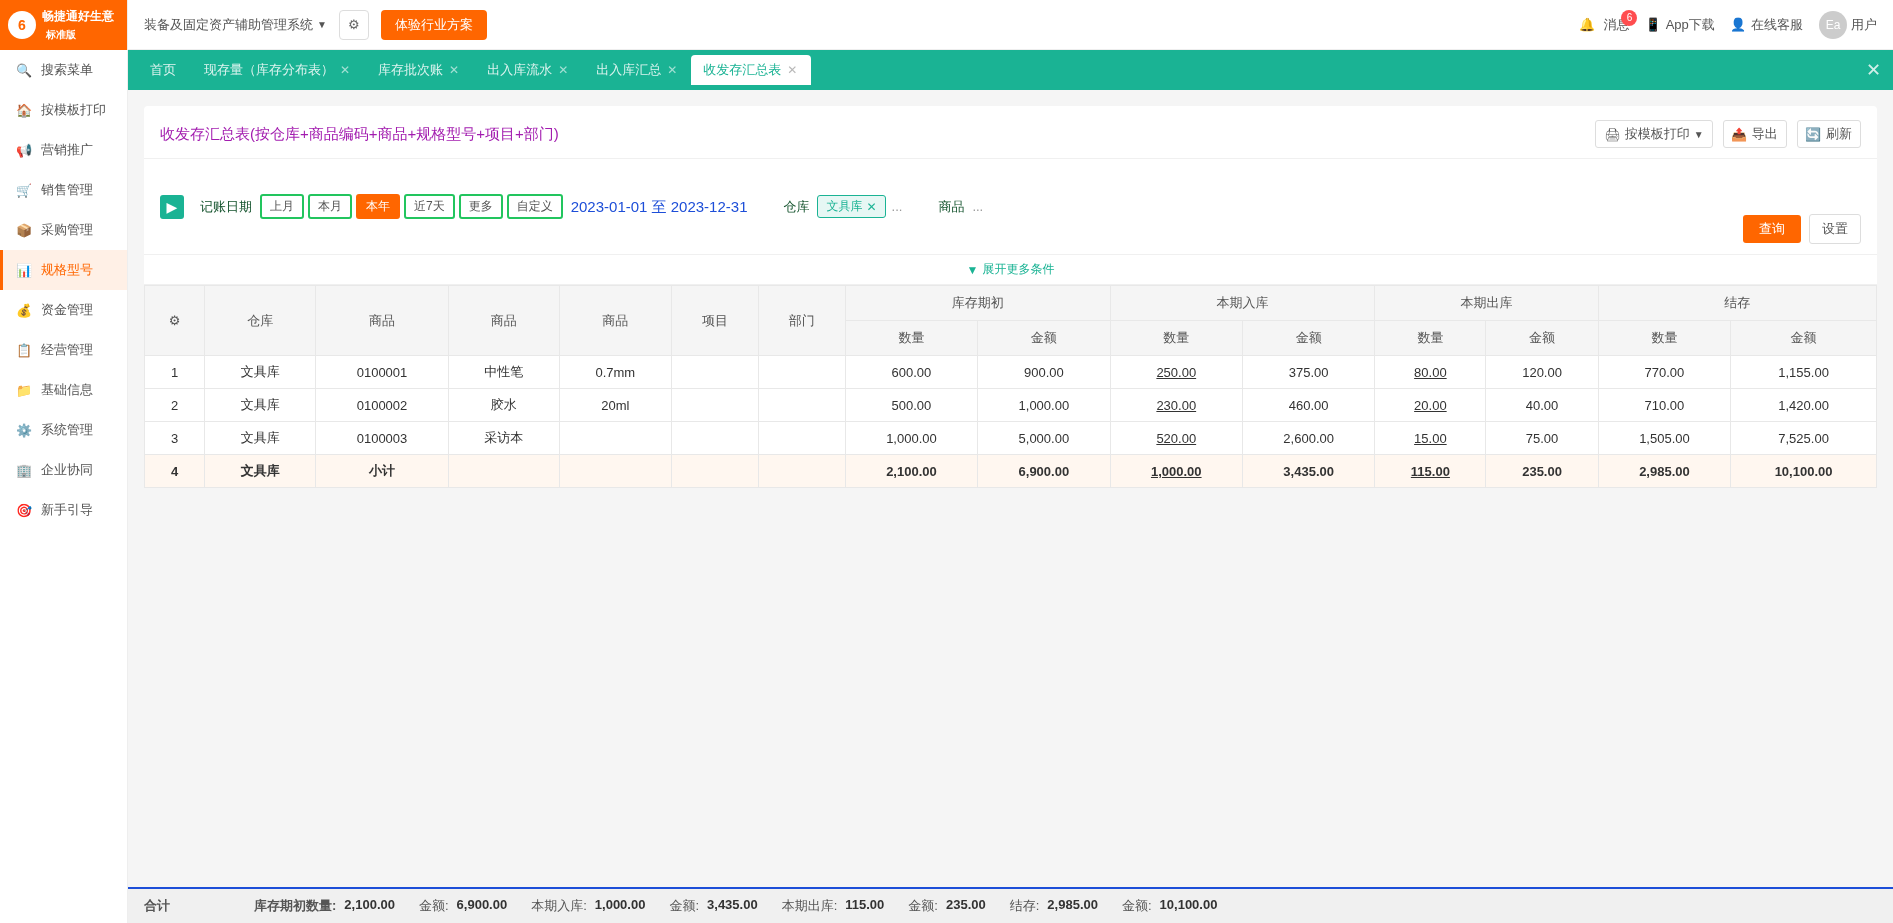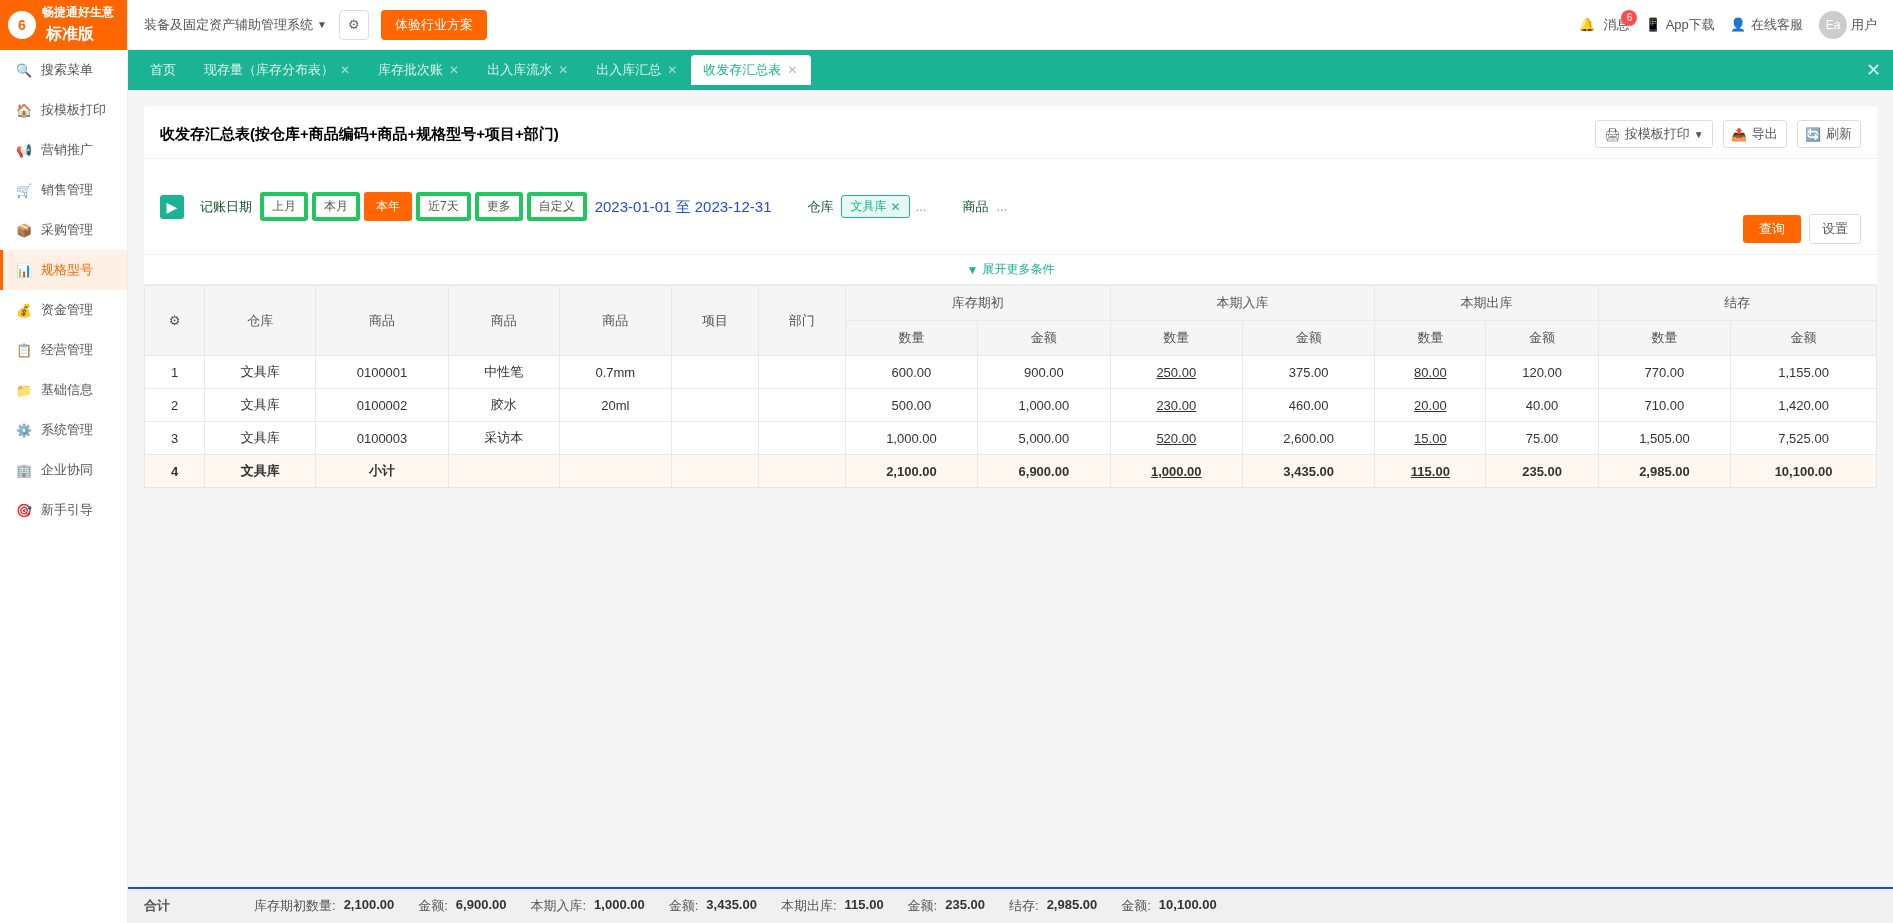--- a/index.html
+++ b/index.html
@@ -2,21 +2,21 @@
 <html><head>
   <meta charset="utf-8">
   <style>
     * { box-sizing: border-box; margin: 0; padding: 0; }
     body { font-family: "Microsoft YaHei", "PingFang SC", sans-serif; font-size: 13px; background: #f5f5f5; color: #333; display: flex; height: 923px; overflow: hidden; }
 
     
     .sidebar { width: 128px; background: #fff; display: flex; flex-direction: column; border-right: 1px solid #eee; flex-shrink: 0; }
     .sidebar-logo { background: #ff6600; padding: 10px 8px; display: flex; align-items: center; gap: 6px; color: #fff; font-size: 13px; font-weight: bold; height: 50px; }
     .sidebar-logo .logo-icon { width: 28px; height: 28px; background: #fff; border-radius: 50%; display: flex; align-items: center; justify-content: center; color: #ff6600; font-weight: bold; font-size: 14px; flex-shrink: 0; }
-    .sidebar-tag { background: #ff6600; color: #fff; font-size: 16px; padding: 1px 4px; border-radius: 2px; margin-top: 2px; display: inline-block; }
+    .sidebar-tag { background: #ff6600; color: #fff; font-size: 10px; padding: 1px 4px; border-radius: 2px; margin-top: 2px; display: inline-block; }
     .sidebar-nav { flex: 1; overflow-y: auto; }
     .sidebar-item { display: flex; align-items: center; gap: 8px; padding: 11px 12px; cursor: pointer; color: #555; font-size: 13px; border-left: 3px solid transparent; }
     .sidebar-item.active { background: #fff0e6; color: #ff6600; border-left-color: #ff6600; }
     .sidebar-item .item-icon { width: 18px; height: 18px; display: flex; align-items: center; justify-content: center; flex-shrink: 0; }
 
     
     .main { flex: 1; display: flex; flex-direction: column; overflow: hidden; }
 
     
     .topbar { height: 50px; background: #fff; display: flex; align-items: center; justify-content: space-between; padding: 0 16px; border-bottom: 1px solid #eee; flex-shrink: 0; }
@@ -33,31 +33,31 @@
     .tab { display: flex; align-items: center; gap: 6px; padding: 6px 14px; color: rgba(255,255,255,0.85); cursor: pointer; font-size: 13px; border-radius: 4px 4px 0 0; white-space: nowrap; }
     .tab.active { background: #fff; color: #1ab394; font-weight: 500; padding-left: 12px; }
     .tab .close-btn { color: inherit; opacity: 0.7; font-size: 12px; line-height: 1; }
     .tab.active .close-btn { color: #999; }
     .tabs-close-all { margin-left: auto; color: #fff; cursor: pointer; font-size: 18px; opacity: 0.8; padding: 4px; }
 
     
     .content { flex: 1; overflow: auto; padding: 16px; background: #f5f5f5; }
     .page-card { background: #fff; border-radius: 4px; padding: 0; }
     .page-header { padding: 14px 16px 10px; border-bottom: 1px solid #f0f0f0; display: flex; align-items: center; justify-content: space-between; }
-    .page-title { font-size: 15px; font-weight: 700; color: #000000; }
+    .page-title { font-size: 15px; font-weight: 400; color: #a21caf; }
     .page-actions { display: flex; align-items: center; gap: 10px; }
     .action-btn { display: flex; align-items: center; gap: 4px; color: #555; font-size: 13px; cursor: pointer; padding: 4px 8px; border: 1px solid #ddd; border-radius: 3px; background: #fff; }
 
     
     .filter-bar { padding: 10px 16px; display: flex; align-items: center; gap: 16px; flex-wrap: wrap; border-bottom: 1px solid #f0f0f0; }
     .filter-expand-btn { width: 24px; height: 24px; background: #1ab394; border-radius: 3px; display: flex; align-items: center; justify-content: center; cursor: pointer; color: #fff; font-size: 14px; }
     .filter-group { display: flex; align-items: center; gap: 8px; }
     .filter-label { color: #14532d; white-space: nowrap; }
     .date-filter { display: flex; align-items: center; gap: 4px; }
-    .date-btn { padding: 2px 8px; border: 4px solid #22c55e; border-radius: 3px; cursor: pointer; color: #555; font-size: 12px; background: #fff; }
+    .date-btn { padding: 2px 8px; border: 2px solid #22c55e; border-radius: 3px; cursor: pointer; color: #555; font-size: 12px; background: #fff; }
     .date-btn.active { background: #ff6600; color: #fff; border-color: #ff6600; }
     .date-range { font-size: 15px; color: #1d4ed8; margin-top: 2px; }
     .filter-tag-group { display: flex; align-items: center; gap: 6px; }
     .filter-tag { display: flex; align-items: center; gap: 4px; background: #e6f7f4; border: 1px solid #1ab394; border-radius: 3px; padding: 2px 8px; font-size: 12px; color: #1ab394; }
     .filter-tag .tag-close { cursor: pointer; color: #1ab394; }
     .filter-more-btn { color: #999; cursor: pointer; font-size: 13px; }
     .query-btn { background: #ff6600; color: #fff; border: none; padding: 5px 16px; border-radius: 3px; cursor: pointer; font-size: 13px; }
     .setting-btn { background: #fff; color: #555; border: 1px solid #ddd; padding: 5px 12px; border-radius: 3px; cursor: pointer; font-size: 13px; }
     .expand-more-row { display: flex; align-items: center; justify-content: center; padding: 6px; cursor: pointer; color: #1ab394; font-size: 12px; gap: 4px; border-bottom: 1px solid #f0f0f0; }
 
@@ -366,21 +366,21 @@
             </tr>
           </tbody>
         </table>
       </div>
     </div>
   </div>
 
   <div class="bottom-bar">
     <span class="label">合计</span>
     <span style="margin-right:60px;"></span>
-    <span style="margin-right:8px;color:#555;font-weight:normal;">库存期初数量:</span>
+    <span style="margin-right:8px;color:#555;font-weight:bold;">库存期初数量:</span>
     <span style="margin-right:24px;">2,100.00</span>
     <span style="margin-right:8px;color:#555;font-weight:normal;">金额:</span>
     <span style="margin-right:24px;">6,900.00</span>
     <span style="margin-right:8px;color:#555;font-weight:normal;">本期入库:</span>
     <span style="margin-right:24px;">1,000.00</span>
     <span style="margin-right:8px;color:#555;font-weight:normal;">金额:</span>
     <span style="margin-right:24px;">3,435.00</span>
     <span style="margin-right:8px;color:#555;font-weight:normal;">本期出库:</span>
     <span style="margin-right:24px;">115.00</span>
     <span style="margin-right:8px;color:#555;font-weight:normal;">金额:</span>

